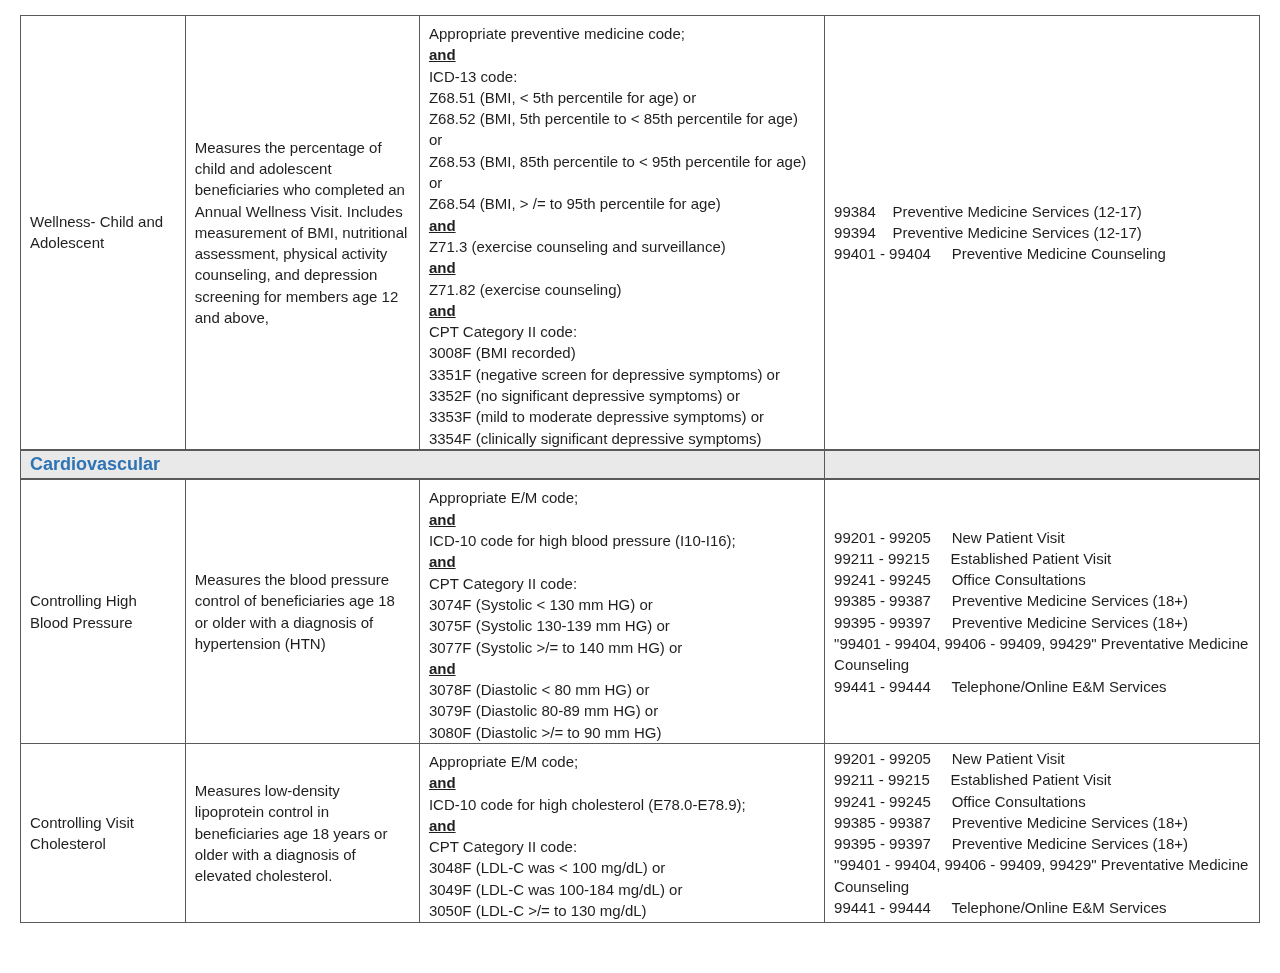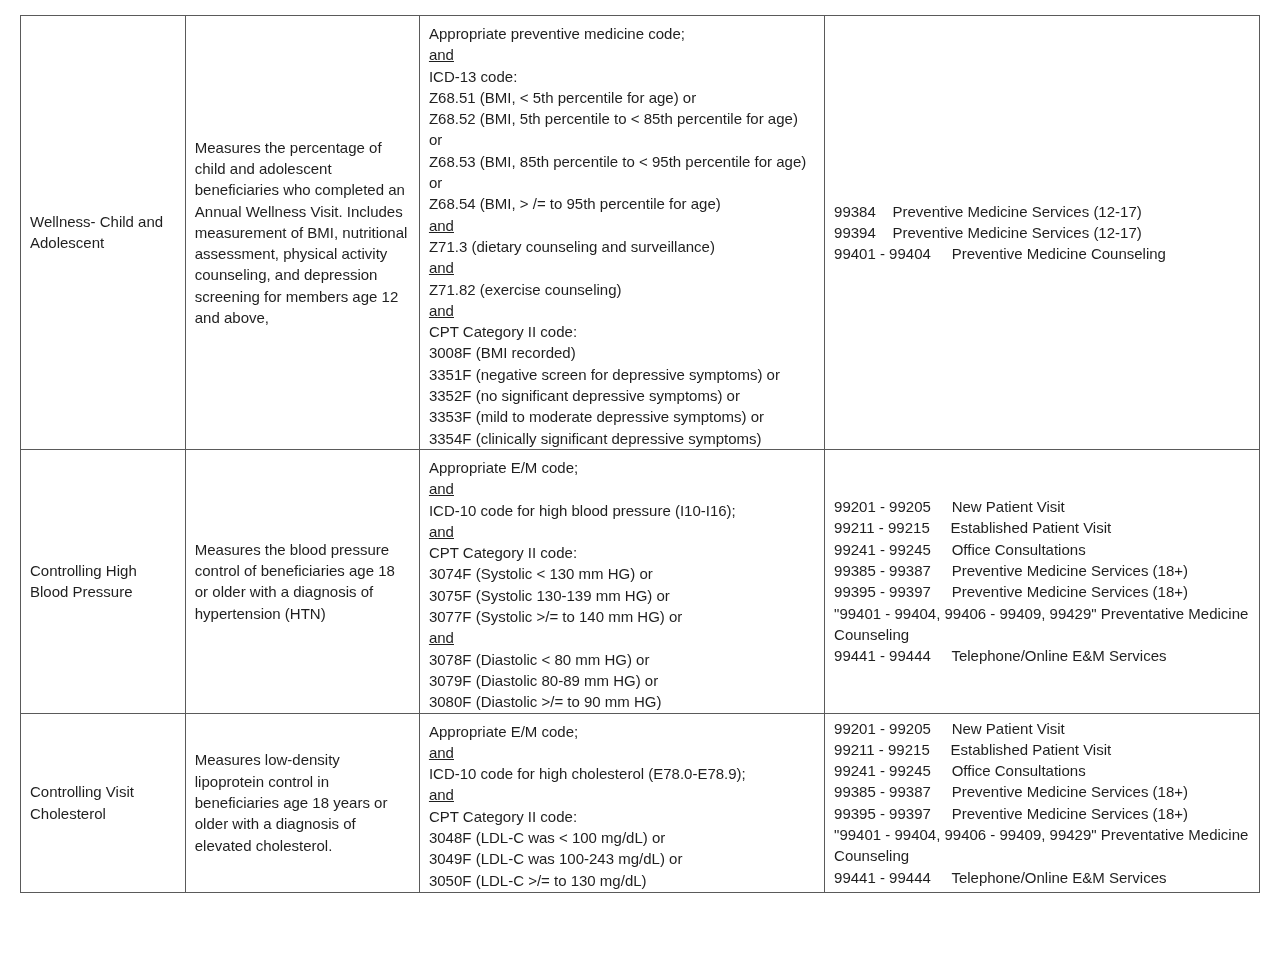--- a/index.html
+++ b/index.html
@@ -31,21 +31,21 @@
   td {
     border: 1.4px solid var(--border);
     font-size: 15px;
     line-height: 1.42;
     padding: 4px 9px;
     vertical-align: middle;
     word-wrap: break-word;
   }
   td.criteria-cell { vertical-align: top; padding-top: 7px; padding-bottom: 0; }
   td.billing-cell .bline { white-space: pre-wrap; }
-  .line.emph { font-weight: 400; text-decoration: underline; }
+  .line.emph { font-weight: 700; text-decoration: underline; }
   tr.section-row td {
     background: var(--band-bg);
     border-top-width: 2px;
     border-bottom-width: 2px;
     padding-top: 2px;
     padding-bottom: 3px;
   }
   td.section-cell {
     color: var(--accent);
     font-weight: 700;
@@ -74,36 +74,40 @@
     </td>
     <td class="criteria-cell">
             <div class="line">Appropriate preventive medicine code;</div>
             <div class="line emph">and</div>
             <div class="line">ICD-13 code:</div>
             <div class="line">Z68.51 (BMI, &lt; 5th percentile for age) or</div>
             <div class="line">Z68.52 (BMI, 5th percentile to &lt; 85th percentile for age) or</div>
             <div class="line">Z68.53 (BMI, 85th percentile to &lt; 95th percentile for age) or</div>
             <div class="line">Z68.54 (BMI, &gt; /= to 95th percentile for age)</div>
             <div class="line emph">and</div>
-            <div class="line">Z71.3 (dietary counseling and surveillance)</div>
+            <div class="line">Z71.3 (exercise counseling and surveillance)</div>
             <div class="line emph">and</div>
             <div class="line">Z71.82 (exercise counseling)</div>
             <div class="line emph">and</div>
             <div class="line">CPT Category II code:</div>
             <div class="line">3008F (BMI recorded)</div>
             <div class="line">3351F (negative screen for depressive symptoms) or</div>
             <div class="line">3352F (no significant depressive symptoms) or</div>
             <div class="line">3353F (mild to moderate depressive symptoms) or</div>
             <div class="line">3354F (clinically significant depressive symptoms)</div>
           </td>
     <td class="billing-cell">
             <div class="bline">99384    Preventive Medicine Services (12-17)</div>
             <div class="bline">99394    Preventive Medicine Services (12-17)</div>
             <div class="bline">99401 - 99404     Preventive Medicine Counseling</div>
           </td>
+  </tr>
+        <tr class="section-row">
+    <td class="section-cell" colspan="3">Cardiovascular</td>
+    <td class="section-empty"></td>
   </tr>
         <tr class="measure-row">
     <td class="measure-cell">
       <div class="measure-text">Controlling High Blood Pressure</div>
     </td>
     <td class="desc-cell">
       <div class="desc-text">Measures the blood pressure control of beneficiaries age 18 or older with a diagnosis of hypertension (HTN)</div>
     </td>
     <td class="criteria-cell">
             <div class="line">Appropriate E/M code;</div>
@@ -136,21 +140,21 @@
     <td class="desc-cell">
       <div class="desc-text">Measures low-density lipoprotein control in beneficiaries age 18 years or older with a diagnosis of elevated cholesterol.</div>
     </td>
     <td class="criteria-cell">
             <div class="line">Appropriate E/M code;</div>
             <div class="line emph">and</div>
             <div class="line">ICD-10 code for high cholesterol (E78.0-E78.9);</div>
             <div class="line emph">and</div>
             <div class="line">CPT Category II code:</div>
             <div class="line">3048F (LDL-C was &lt; 100 mg/dL) or</div>
-            <div class="line">3049F (LDL-C was 100-243 mg/dL) or</div>
+            <div class="line">3049F (LDL-C was 100-184 mg/dL) or</div>
             <div class="line">3050F (LDL-C &gt;/= to 130 mg/dL)</div>
           </td>
     <td class="billing-cell">
             <div class="bline">99201 - 99205     New Patient Visit</div>
             <div class="bline">99211 - 99215     Established Patient Visit</div>
             <div class="bline">99241 - 99245     Office Consultations</div>
             <div class="bline">99385 - 99387     Preventive Medicine Services (18+)</div>
             <div class="bline">99395 - 99397     Preventive Medicine Services (18+)</div>
             <div class="bline">"99401 - 99404, 99406 - 99409, 99429" Preventative Medicine Counseling</div>
             <div class="bline">99441 - 99444     Telephone/Online E&amp;M Services</div>

